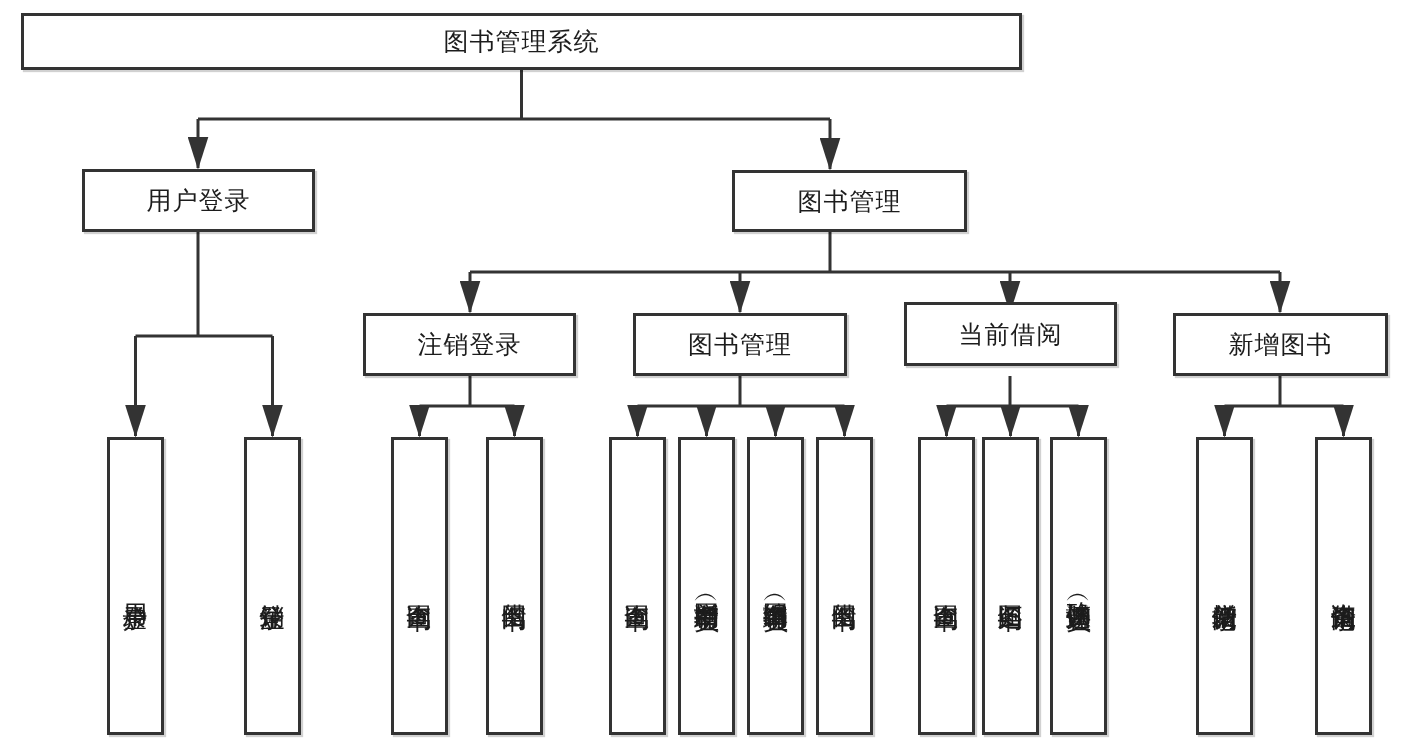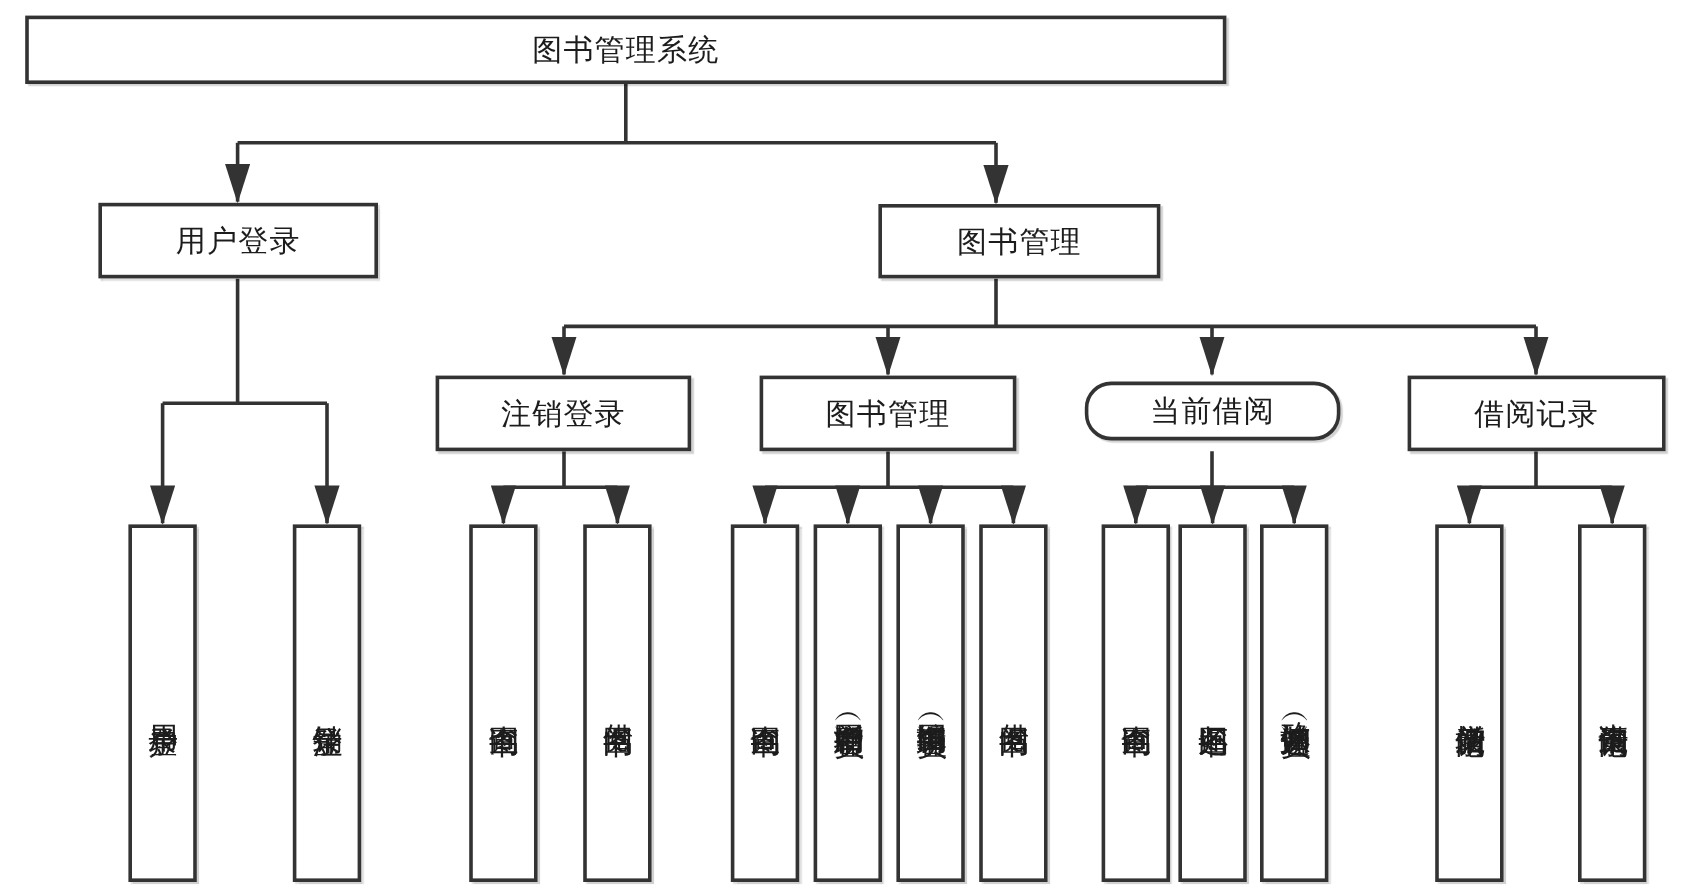--- a/index.html
+++ b/index.html
@@ -113,25 +113,25 @@
   <div class="node" style="left:712px;top:170px;width:235px;height:62px;margin-left:20px;">
     <span>图书管理</span>
   </div>
 
   <div class="node" style="left:363px;top:313px;width:213px;height:63px;">
     <span>注销登录</span>
   </div>
   <div class="node" style="left:633px;top:313px;width:214px;height:63px;">
     <span>图书管理</span>
   </div>
-  <div class="node" style="left:904px;top:318px;width:213px;height:49px;border-radius:22px;">
+  <div class="node" style="left:904px;top:302px;width:213px;height:64px;">
     <span>当前借阅</span>
   </div>
   <div class="node" style="left:1173px;top:313px;width:215px;height:63px;">
-    <span>借阅记录</span>
+    <span>新增图书</span>
   </div>
 
   <div class="node vnode len4" style="left:107px;top:437px;width:57px;height:298px;">
     <span>用户登录</span>
   </div>
   <div class="node vnode len4" style="left:244px;top:437px;width:57px;height:298px;">
     <span>注销登录</span>
   </div>
   <div class="node vnode len4" style="left:391px;top:437px;width:57px;height:298px;">
     <span>查询图书</span>

